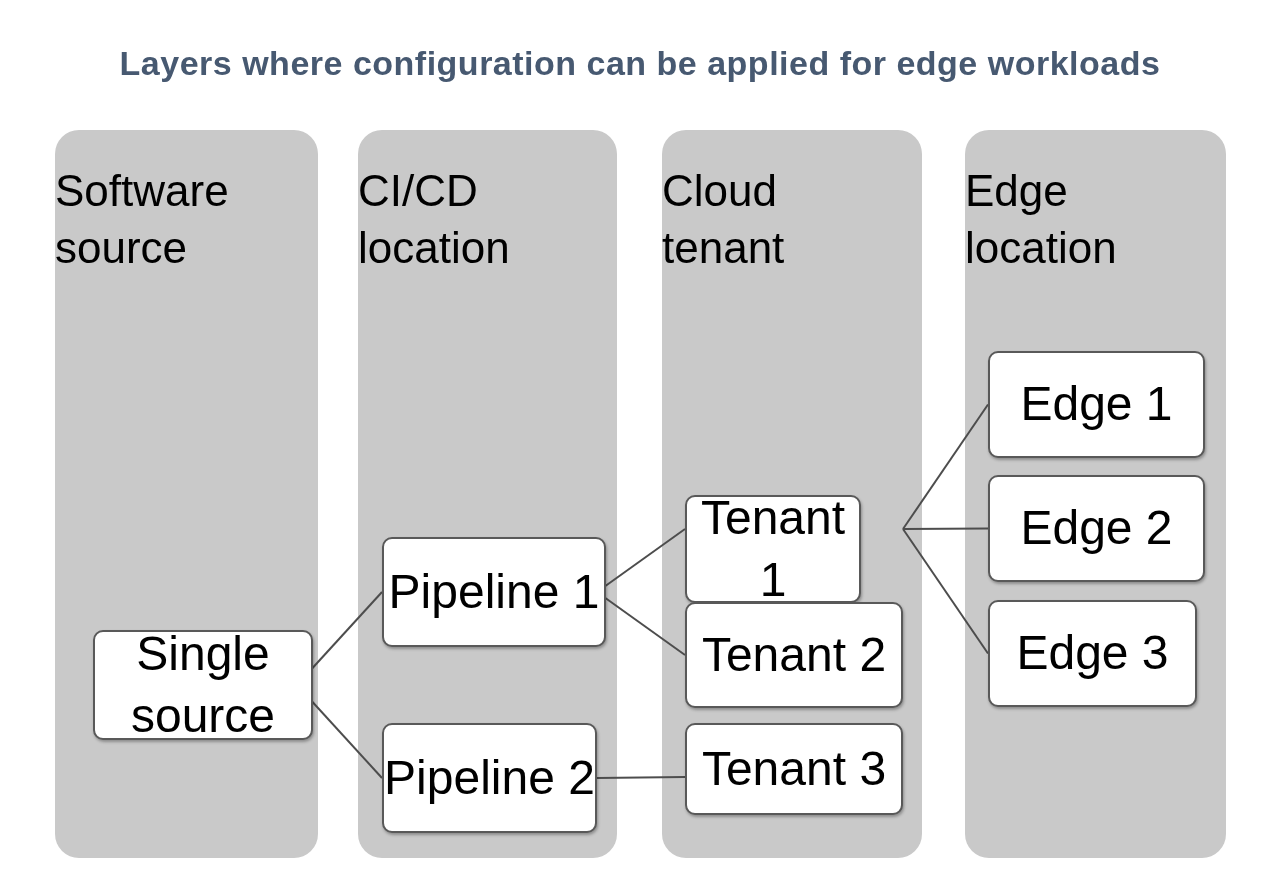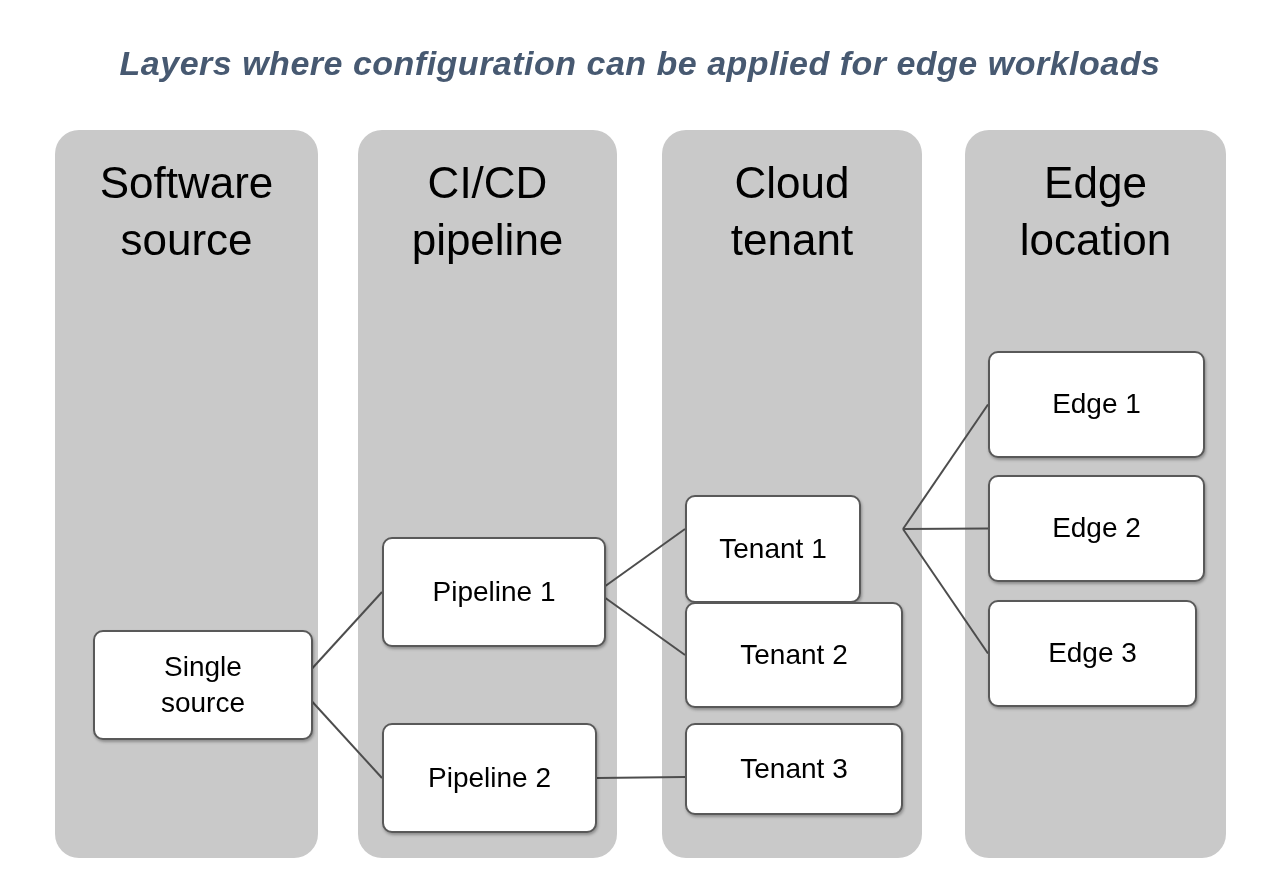--- a/index.html
+++ b/index.html
@@ -15,40 +15,39 @@
     font-family: "Liberation Sans", sans-serif;
     overflow: hidden;
   }
   .title {
     position: absolute;
     top: 44px;
     left: 0;
     width: 1280px;
     text-align: center;
     font-size: 34px;
-    font-style: italic;
     font-weight: 600;
     color: var(--title-color, #475971);
     letter-spacing: 0.5px;
   }
   .column {
     position: absolute;
     top: 130px;
     height: 728px;
     background: var(--column-fill, #c9c9c9);
     border-radius: 24px;
     z-index: 1;
   }
   .col1 { left: 55px;  width: 263px; }
   .col2 { left: 358px; width: 259px; }
   .col3 { left: 662px; width: 260px; }
   .col4 { left: 965px; width: 261px; }
   .col-header {
-    padding-top: 24px;
-    text-align: center;
+    padding-top: 32px;
+    text-align: left;
     font-size: 44px;
     line-height: 1.3;
     color: var(--header-text, #000000);
     white-space: pre-line;
   }
   .connectors {
     position: absolute;
     top: 0;
     left: 0;
     width: 1280px;
@@ -59,21 +58,21 @@
   .node {
     position: absolute;
     background: var(--node-fill, #ffffff);
     border: 2px solid var(--node-border, #595959);
     border-radius: 10px;
     box-shadow: 1px 2px 3px rgba(0,0,0,0.30);
     display: flex;
     align-items: center;
     justify-content: center;
     text-align: center;
-    font-size: 28px;
+    font-size: 48px;
     line-height: 1.3;
     color: var(--node-text, #000000);
     z-index: 3;
     box-sizing: border-box;
   }
   .node span { white-space: pre-line; }
   .n-single   { left: 77px;  top: 630px; width: 220px; height: 110px; margin-left: 16px; }
   .n-pipe1    { left: 382px; top: 537px; width: 224px; height: 110px; }
   .n-pipe2    { left: 382px; top: 723px; width: 215px; height: 110px; }
   .n-tenant1  { left: 685px; top: 495px; width: 176px; height: 108px; }
@@ -90,21 +89,21 @@
 
   <div class="title">Layers where configuration can be applied for edge workloads</div>
 
   <div class="column col1">
     <div class="col-header">Software
 source</div>
   </div>
 
   <div class="column col2">
     <div class="col-header">CI/CD
-pipeline</div>
+location</div>
   </div>
 
   <div class="column col3">
     <div class="col-header">Cloud
 tenant</div>
   </div>
 
   <div class="column col4">
     <div class="col-header">Edge
 location</div>

